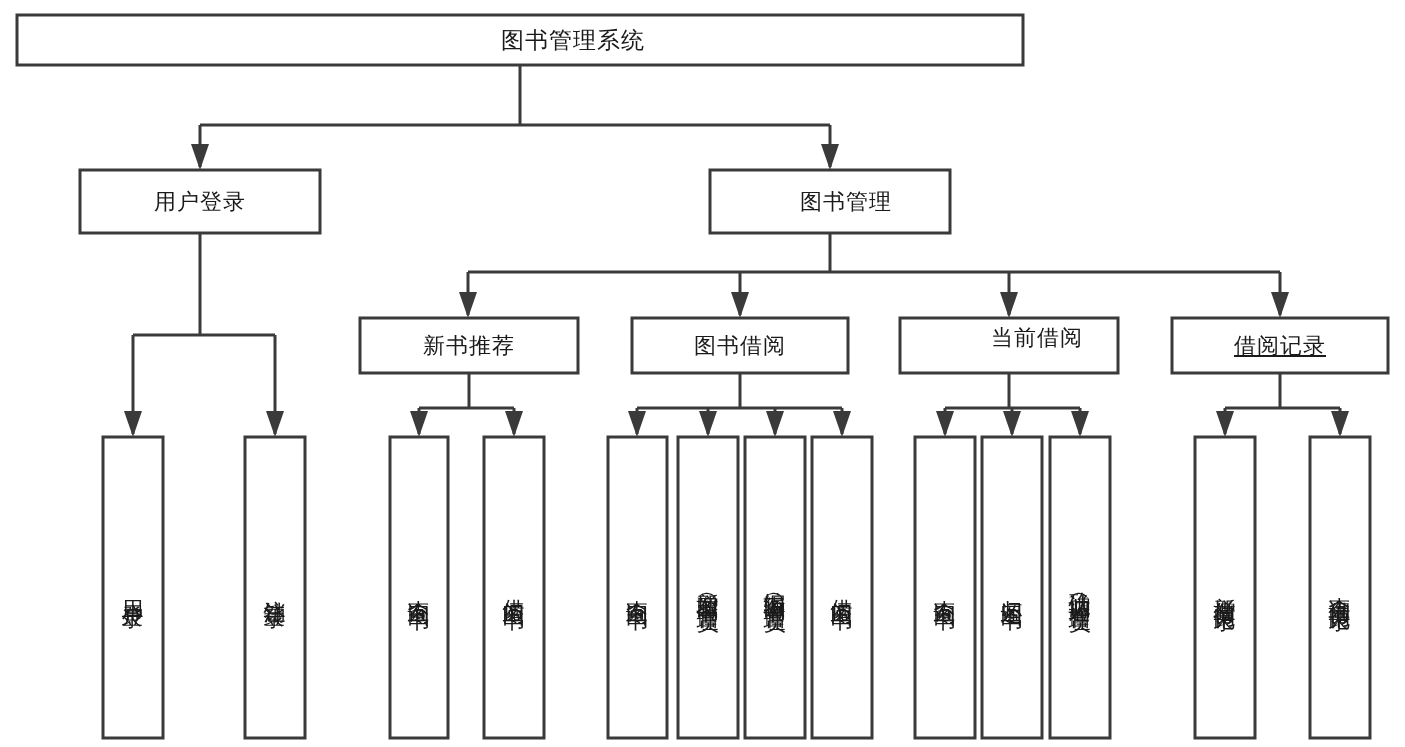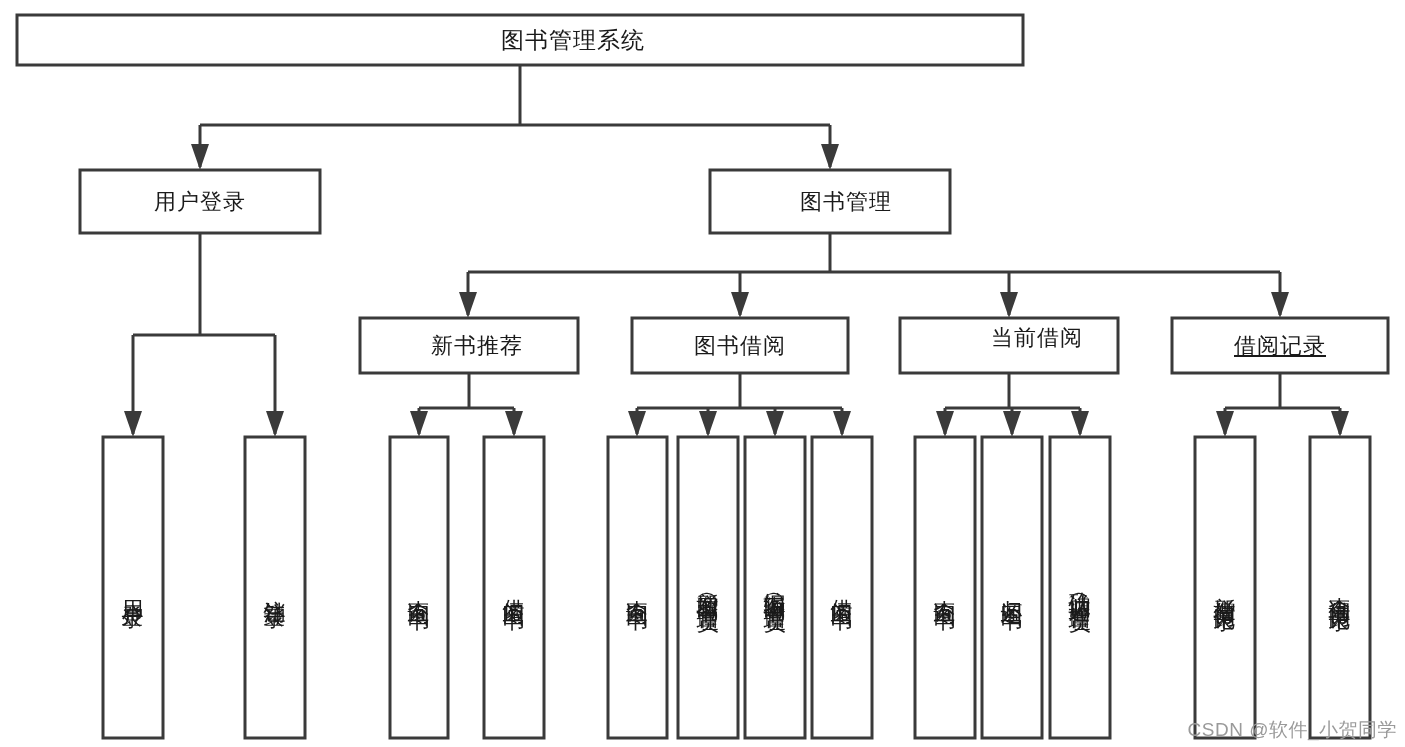--- a/index.html
+++ b/index.html
@@ -175,32 +175,31 @@
         <rect x="982" y="437" width="60" height="301" class="node-box"></rect>
         <rect x="1050" y="437" width="60" height="301" class="node-box"></rect>
         <rect x="1195" y="437" width="60" height="301" class="node-box"></rect>
         <rect x="1310" y="437" width="60" height="301" class="node-box"></rect>
       </g>
   </svg>
   <div id="label-layer">
       <div class="hlabel-wrap title-label" style="left: 17px; top: 15px; width: 1112px; height: 50px;">图书管理系统</div>
       <div class="hlabel-wrap" style="left: 80px; top: 170px; width: 240px; height: 63px;">用户登录</div>
       <div class="hlabel-wrap" style="left: 710px; top: 170px; width: 272px; height: 63px;">图书管理</div>
-      <div class="hlabel-wrap" style="left: 360px; top: 318px; width: 218px; height: 55px; padding-left: 8px;">新书推荐</div>
+      <div class="hlabel-wrap" style="left: 360px; top: 318px; width: 218px; height: 55px;">新书推荐</div>
       <div class="hlabel-wrap" style="left: 632px; top: 318px; width: 216px; height: 55px; text-align: right;">图书借阅</div>
       <div class="hlabel-wrap" style="left: 900px; top: 318px; width: 218px; height: 40px; margin-left: 28px;">当前借阅</div>
       <div class="hlabel-wrap" style="left: 1172px; top: 318px; width: 216px; height: 55px; text-decoration: underline;">借阅记录</div>
       <div class="vlabel-wrap" style="left: 103px; top: 437px; width: 60px; height: 301px;">用户登录</div>
       <div class="vlabel-wrap" style="left: 245px; top: 437px; width: 60px; height: 301px;">注销登录</div>
       <div class="vlabel-wrap" style="left: 390px; top: 437px; width: 58px; height: 301px;">查询图书</div>
       <div class="vlabel-wrap" style="left: 484px; top: 437px; width: 60px; height: 301px;">借阅图书</div>
       <div class="vlabel-wrap" style="left: 608px; top: 437px; width: 59px; height: 301px;">查询图书</div>
       <div class="vlabel-wrap" style="left: 678px; top: 437px; width: 60px; height: 301px;">新增图书（管理员）</div>
       <div class="vlabel-wrap" style="left: 745px; top: 437px; width: 60px; height: 301px;">编辑图书（管理员）</div>
       <div class="vlabel-wrap" style="left: 812px; top: 437px; width: 60px; height: 301px;">借阅图书</div>
       <div class="vlabel-wrap" style="left: 915px; top: 437px; width: 60px; height: 301px;">查询图书</div>
       <div class="vlabel-wrap" style="left: 982px; top: 437px; width: 60px; height: 301px;">归还图书</div>
       <div class="vlabel-wrap" style="left: 1050px; top: 437px; width: 60px; height: 301px;">确认归还（管理员）</div>
       <div class="vlabel-wrap" style="left: 1195px; top: 437px; width: 60px; height: 301px;">新增借阅记录</div>
       <div class="vlabel-wrap" style="left: 1310px; top: 437px; width: 60px; height: 301px;">查询借阅记录</div>
     </div>
-  <div id="watermark">CSDN @软件_小贺同学</div>
 </div>
 
 </body></html>

